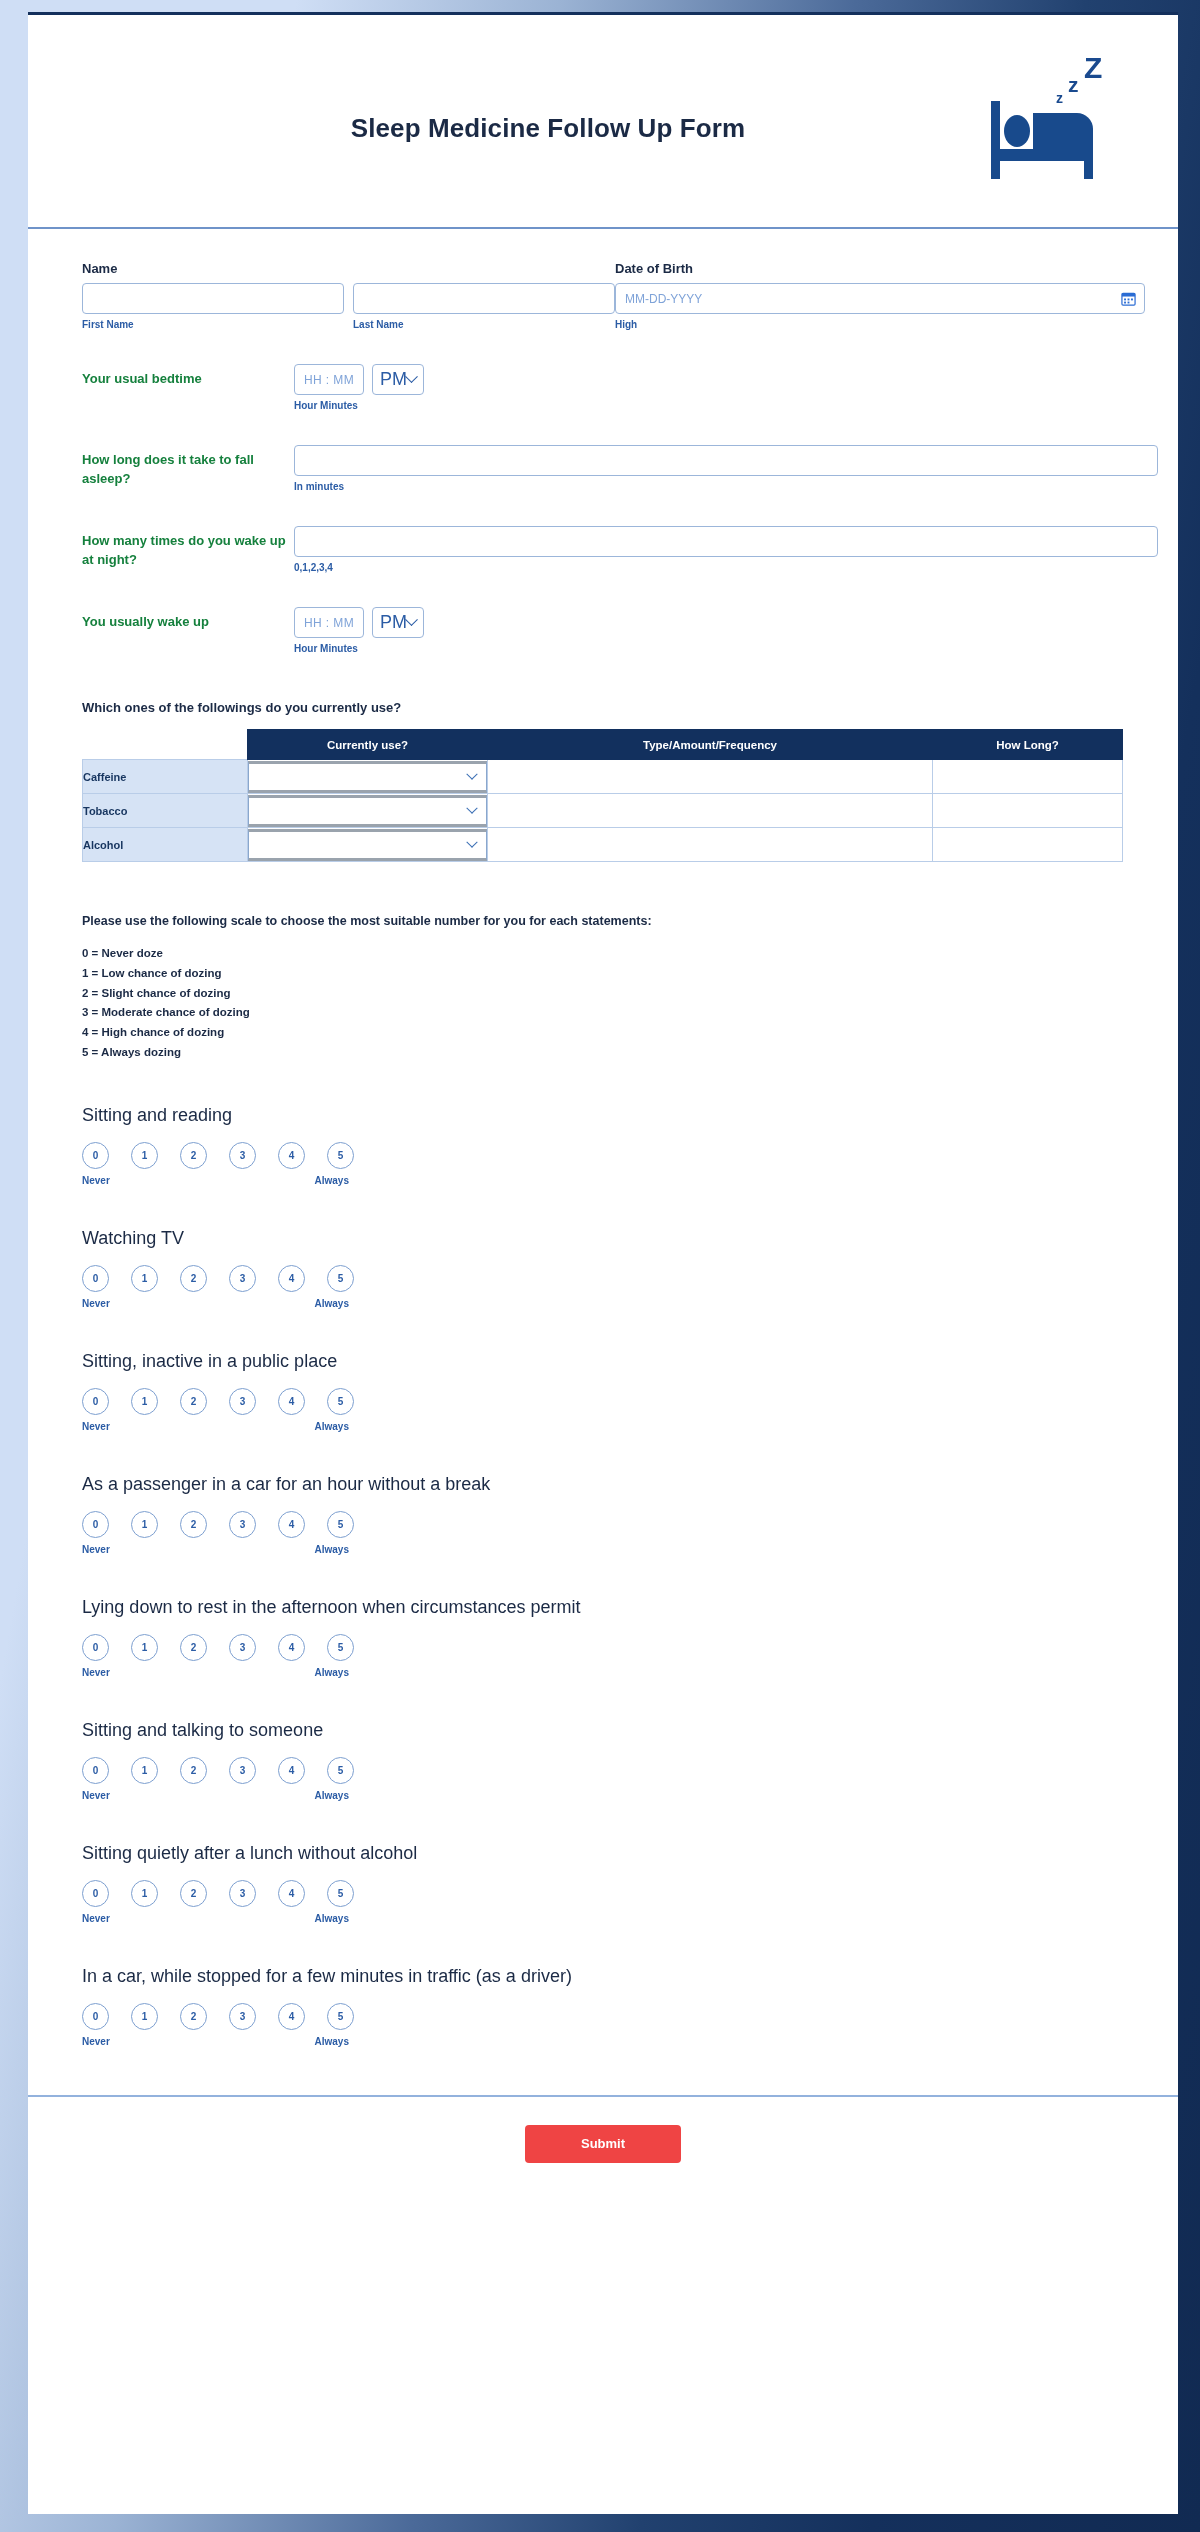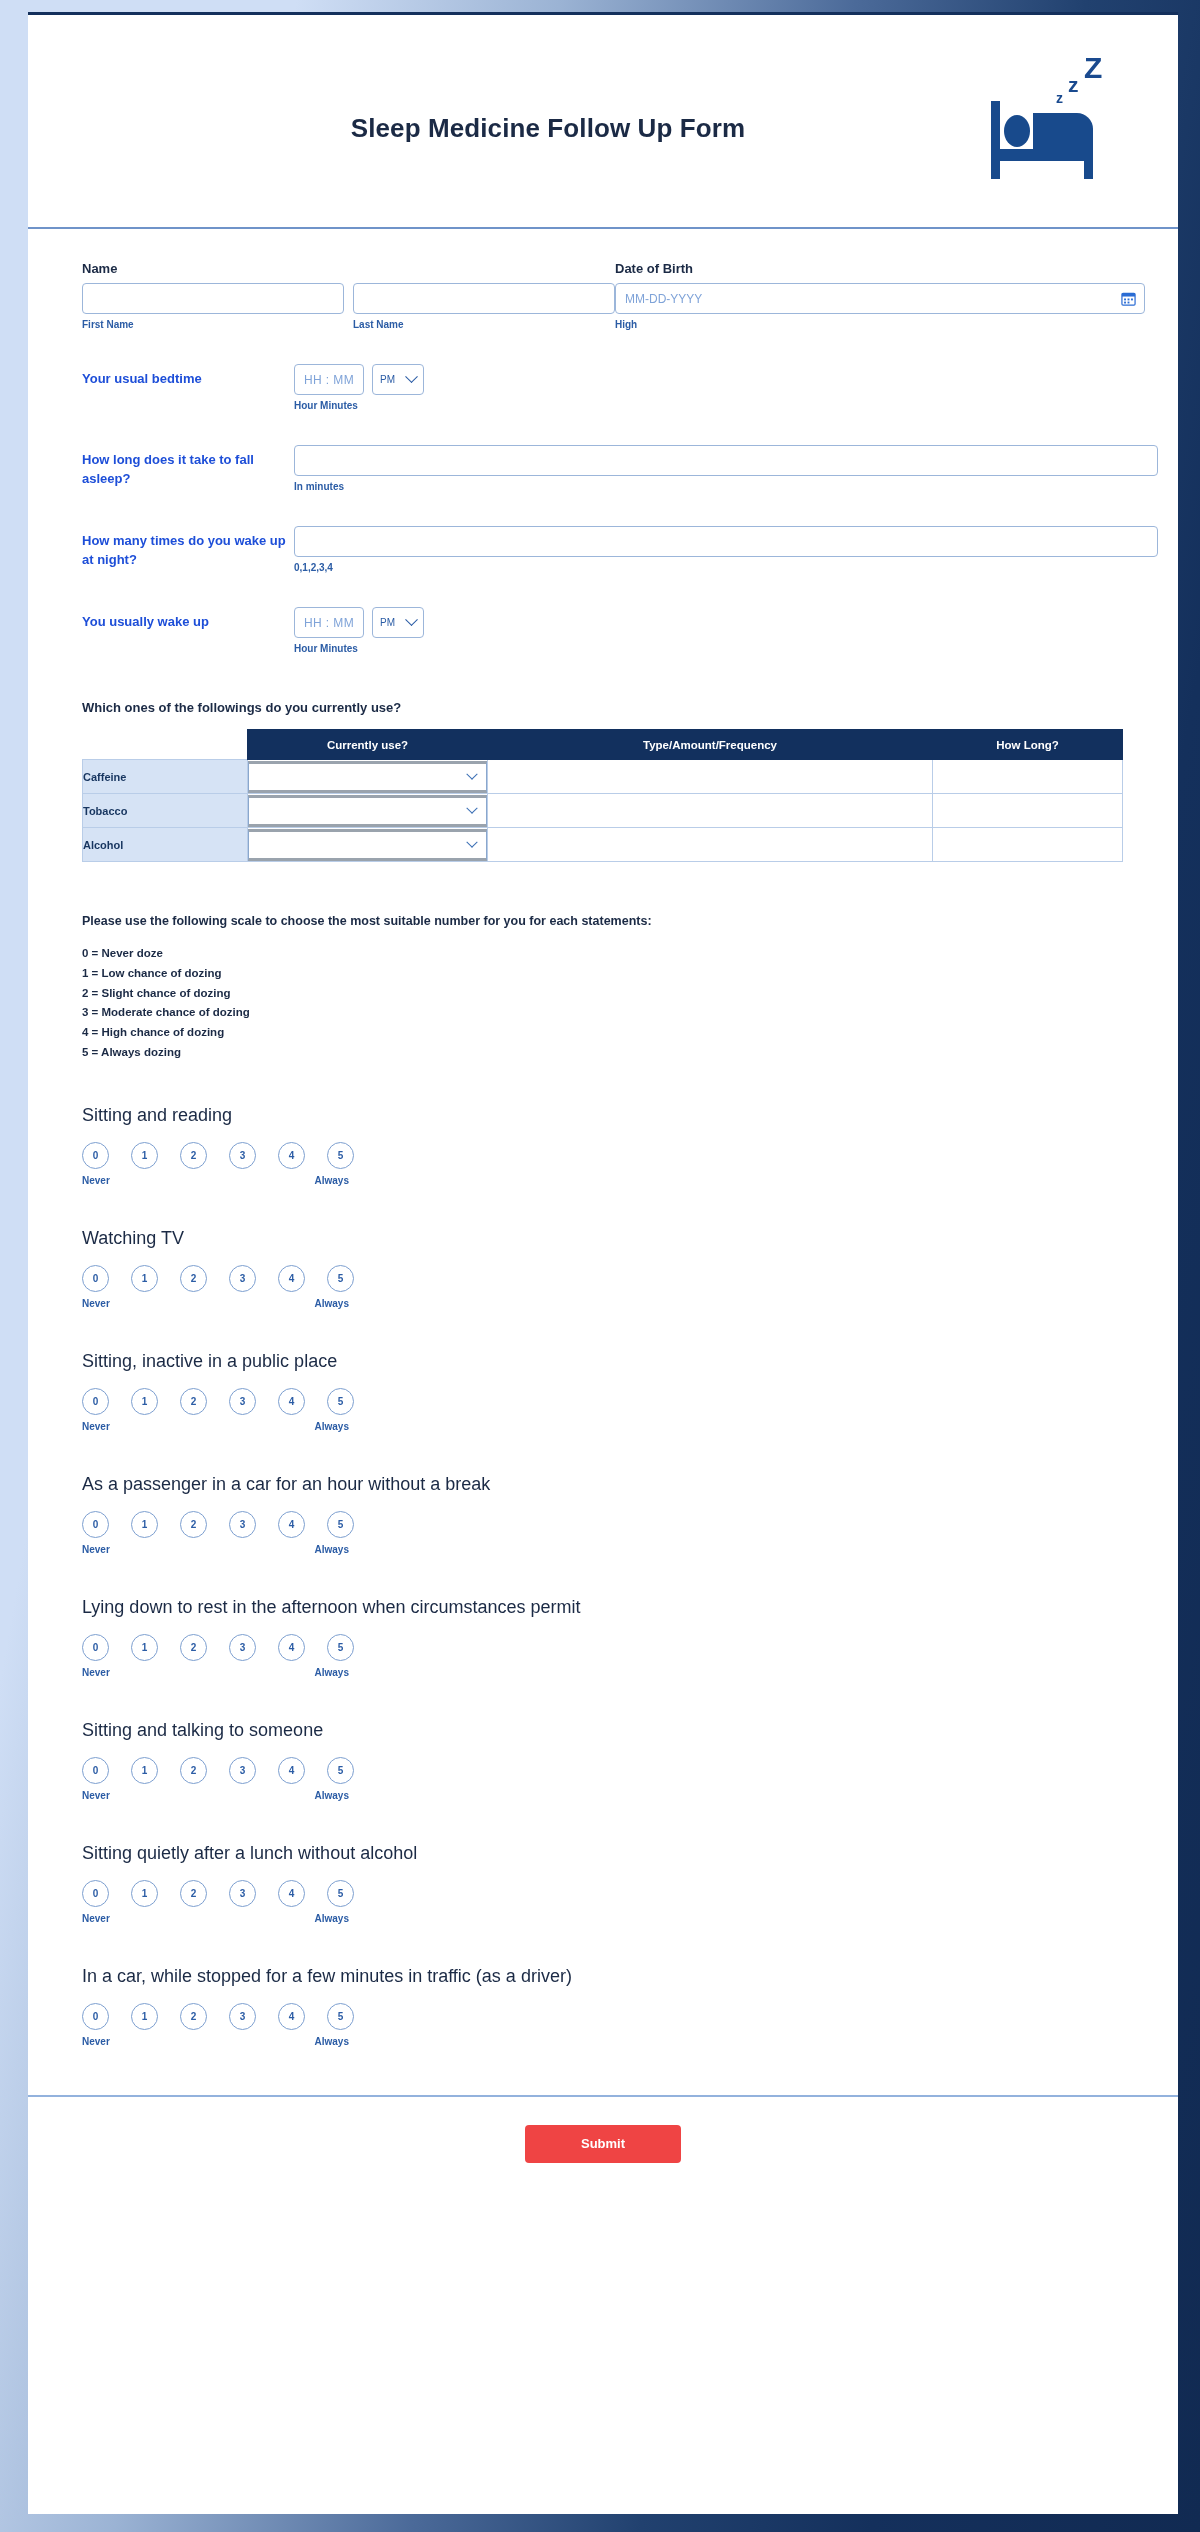--- a/index.html
+++ b/index.html
@@ -116,21 +116,21 @@
   .inline-row {
     display: flex;
     align-items: flex-start;
     padding: 0 54px;
     margin-top: 34px;
   }
   .inline-label {
     width: 212px;
     flex: none;
     font-size: 13px;
-    color: #1d4ed8;
+    color: #15803d;
     font-weight: 600;
     line-height: 1.45;
     padding-top: 6px;
   }
   .inline-control { flex: 1; }
 
   .time-group { display: flex; gap: 8px; align-items: center; }
   .time-hm {
     width: 70px;
     text-align: right;
@@ -138,21 +138,21 @@
   }
   .ampm {
     width: 52px;
     height: 31px;
     border: 1px solid #9cb6da;
     border-radius: 4px;
     display: flex;
     align-items: center;
     justify-content: space-between;
     padding: 0 7px;
-    font-size: 10px;
+    font-size: 18px;
     color: #2b5ca5;
     background: #fff;
     cursor: pointer;
   }
   .chev {
     width: 9px;
     height: 9px;
     border-right: 1.6px solid #2b5ca5;
     border-bottom: 1.6px solid #2b5ca5;
     transform: rotate(45deg) translate(-2px,-2px);

